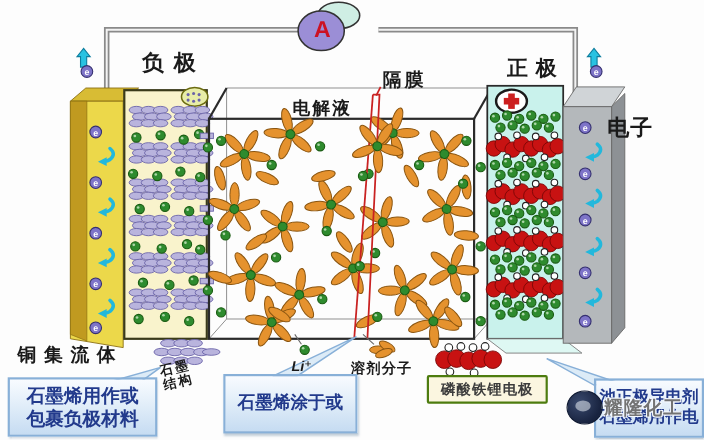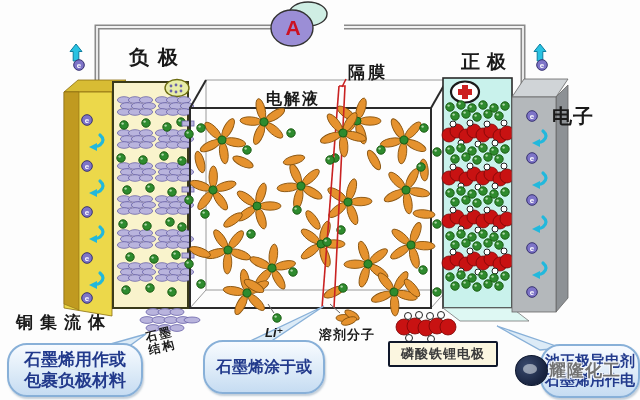--- a/index.html
+++ b/index.html
@@ -24,24 +24,24 @@
   .lbl-gemo{left:348px;top:61px;font-size:17px;letter-spacing:3px;}
   .lbl-dianjieye{left:266px;top:89px;font-size:16px;letter-spacing:2px;}
   .lbl-dianzi{left:552px;top:55px;font-size:20px;letter-spacing:1px;margin-top:48px;}
   .lbl-cu{left:16px;top:311px;font-size:17px;letter-spacing:7px;font-weight:900;}
   .lbl-al{left:503px;top:313px;font-size:14px;letter-spacing:2px;}
   .lbl-li{left:265px;top:325px;font-size:13px;font-style:italic;}
   .lbl-solvent{left:319px;top:326px;font-size:13px;letter-spacing:1px;}
   .lbl-graphite{left:144px;top:332px;font-size:12px;font-weight:900;line-height:1.05;
                 transform:rotate(-14deg);transform-origin:left top;letter-spacing:2px;}
   .lfp-box{position:absolute;left:388px;top:341px;width:106px;height:22px;z-index:3;
-           background:#fbf6e0;border:2px solid #0f172a;border-radius:2px;
+           background:#fbf6e0;border:2px solid #4d7c0f;border-radius:2px;
            color:#3c3c3c;font-size:13px;font-weight:bold;letter-spacing:1px;
            display:flex;align-items:center;justify-content:center;}
-  .bubble{position:absolute;z-index:4;border:2px solid var(--bubble_border);border-radius:20px;
+  .bubble{position:absolute;z-index:4;border:2px solid var(--bubble_border);border-radius:0;
           background:linear-gradient(#f8fbff 0%,#e2eef9 45%,#c6dcf2 100%);
           color:var(--bubble_text);font-weight:bold;text-align:center;
           display:flex;flex-direction:column;justify-content:center;line-height:1.25;
           box-shadow:1px 2px 2px rgba(90,120,150,.35);}
   .bubble-anode{left:7px;top:343px;width:132px;height:50px;font-size:17px;}
   .bubble-sep{left:203px;top:340px;width:118px;height:50px;font-size:16px;justify-content:center;}
   .bubble-cathode{left:540px;top:344px;width:96px;height:50px;font-size:15px;}
   .wm-logo{position:absolute;left:515px;top:355px;width:31px;height:29px;border-radius:50%;
            background:radial-gradient(circle at 35% 35%, #3a4a6e 0%, #18233f 70%);z-index:5;
            border:1px solid #0e1830;}

